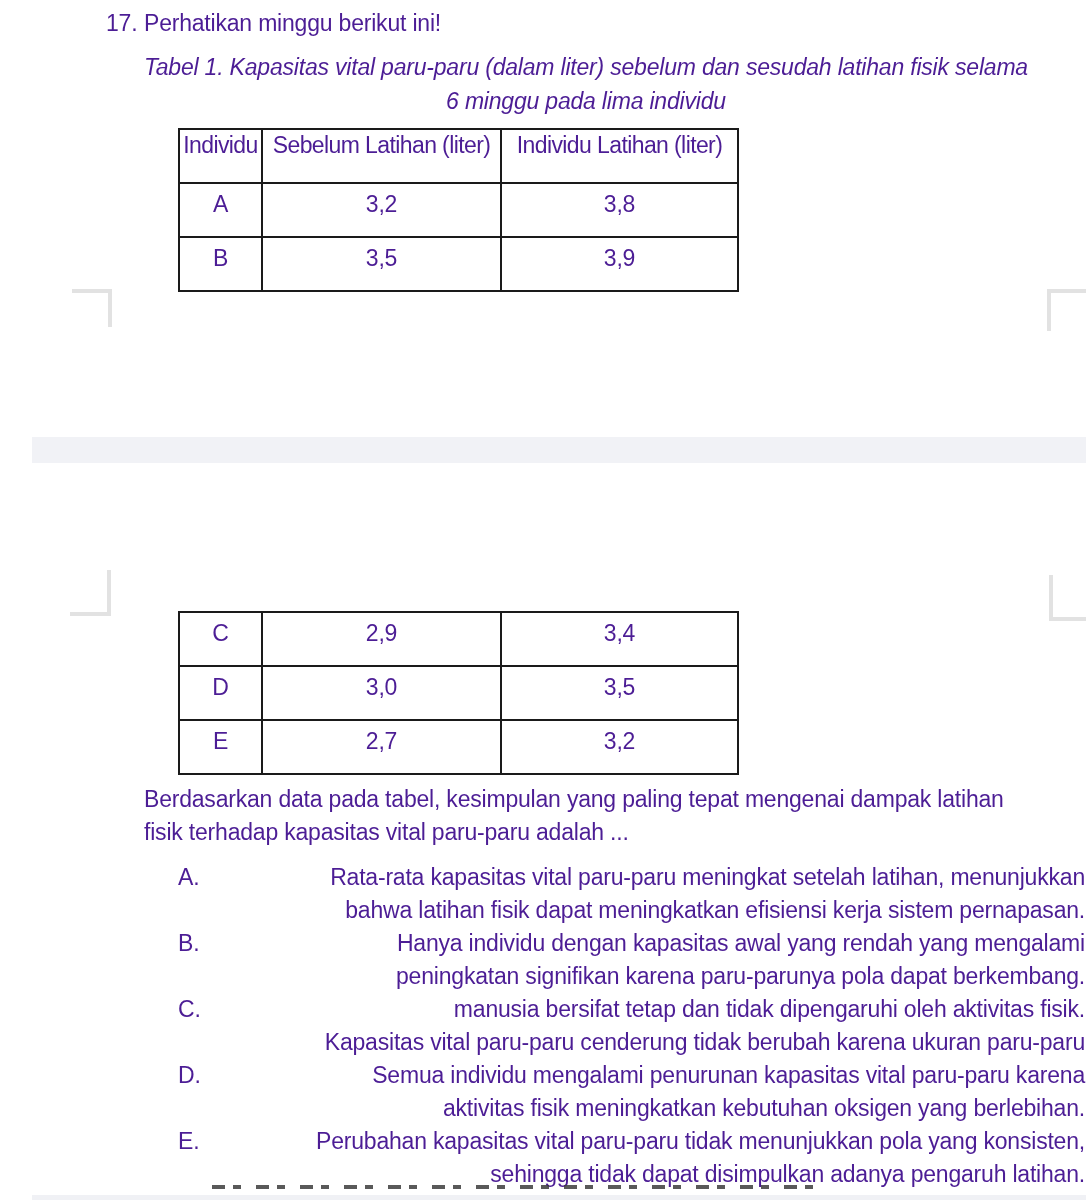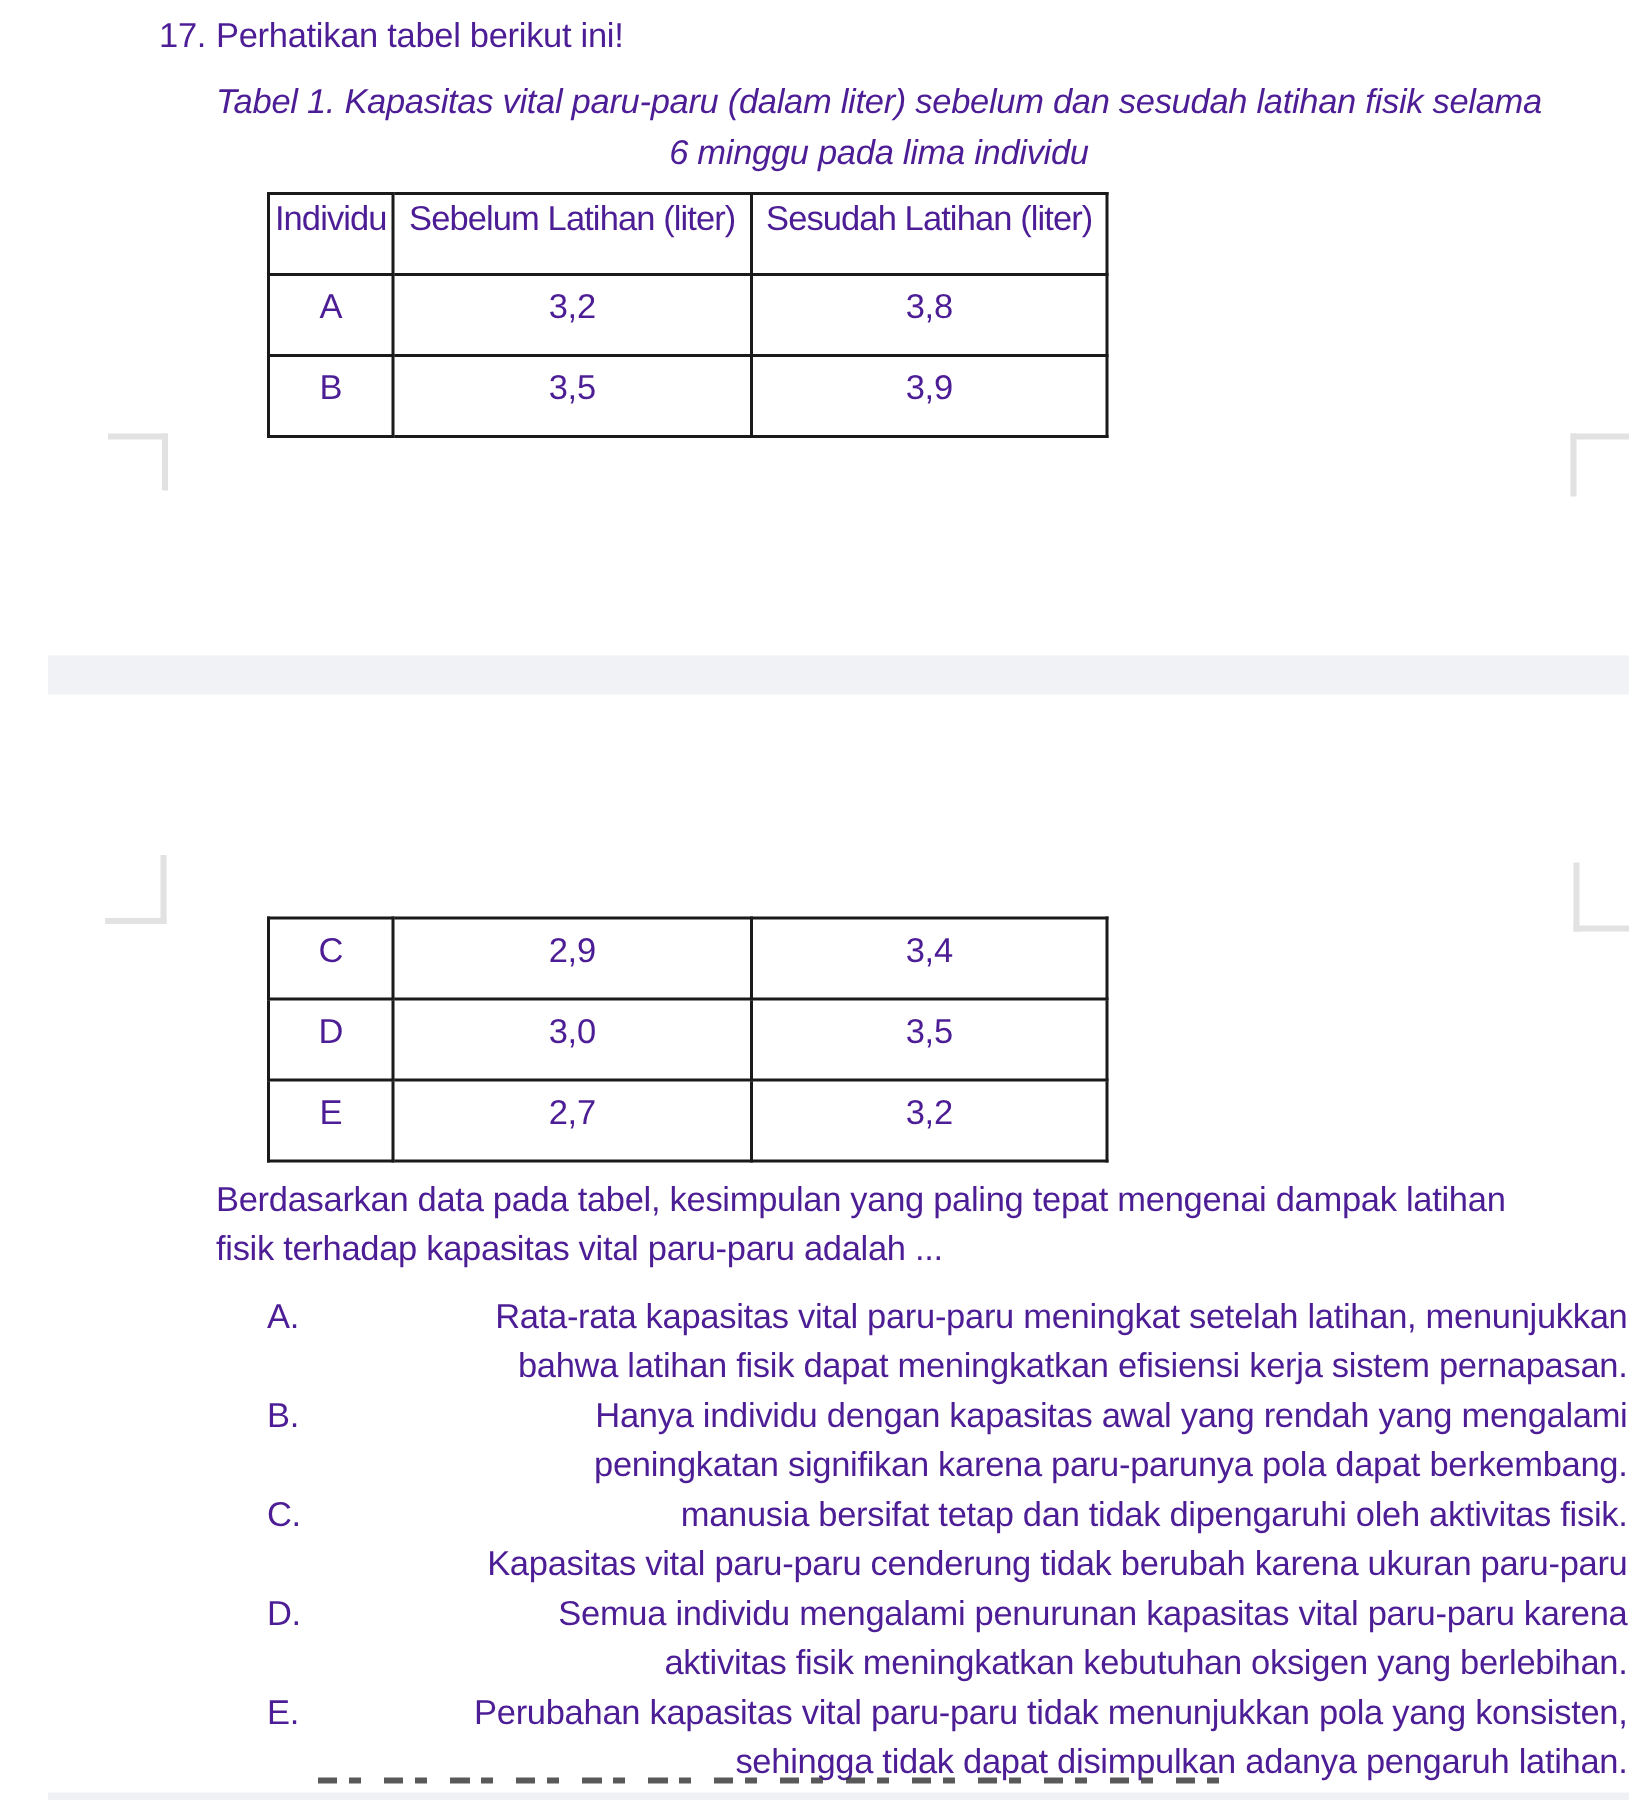--- a/index.html
+++ b/index.html
@@ -88,39 +88,39 @@
     opacity:.85;
   }
 </style>
 </head>
 <body>
 
 <div class="page">
 
   <div class="qhead">
     <span class="qnum">17.</span>
-    <span>Perhatikan tabel berikut ini!</span>
+    <span>Perhatikan minggu berikut ini!</span>
   </div>
 
   <div class="caption">
     <div>Tabel 1. Kapasitas vital paru-paru (dalam liter) sebelum dan sesudah latihan fisik selama</div>
     <div>6 minggu pada lima individu</div>
   </div>
 
   <table class="vt t1">
     <colgroup>
         <col class="c-ind">
         <col class="c-bef">
         <col class="c-aft">
       </colgroup>
     <tbody>
         <tr>
       <th>Individu</th>
       <th>Sebelum Latihan (liter)</th>
-      <th>Sesudah Latihan (liter)</th>
+      <th>Individu Latihan (liter)</th>
     </tr>
     <tr>
       <td>A</td>
       <td>3,2</td>
       <td>3,8</td>
     </tr>
     <tr>
       <td>B</td>
       <td>3,5</td>
       <td>3,9</td>

